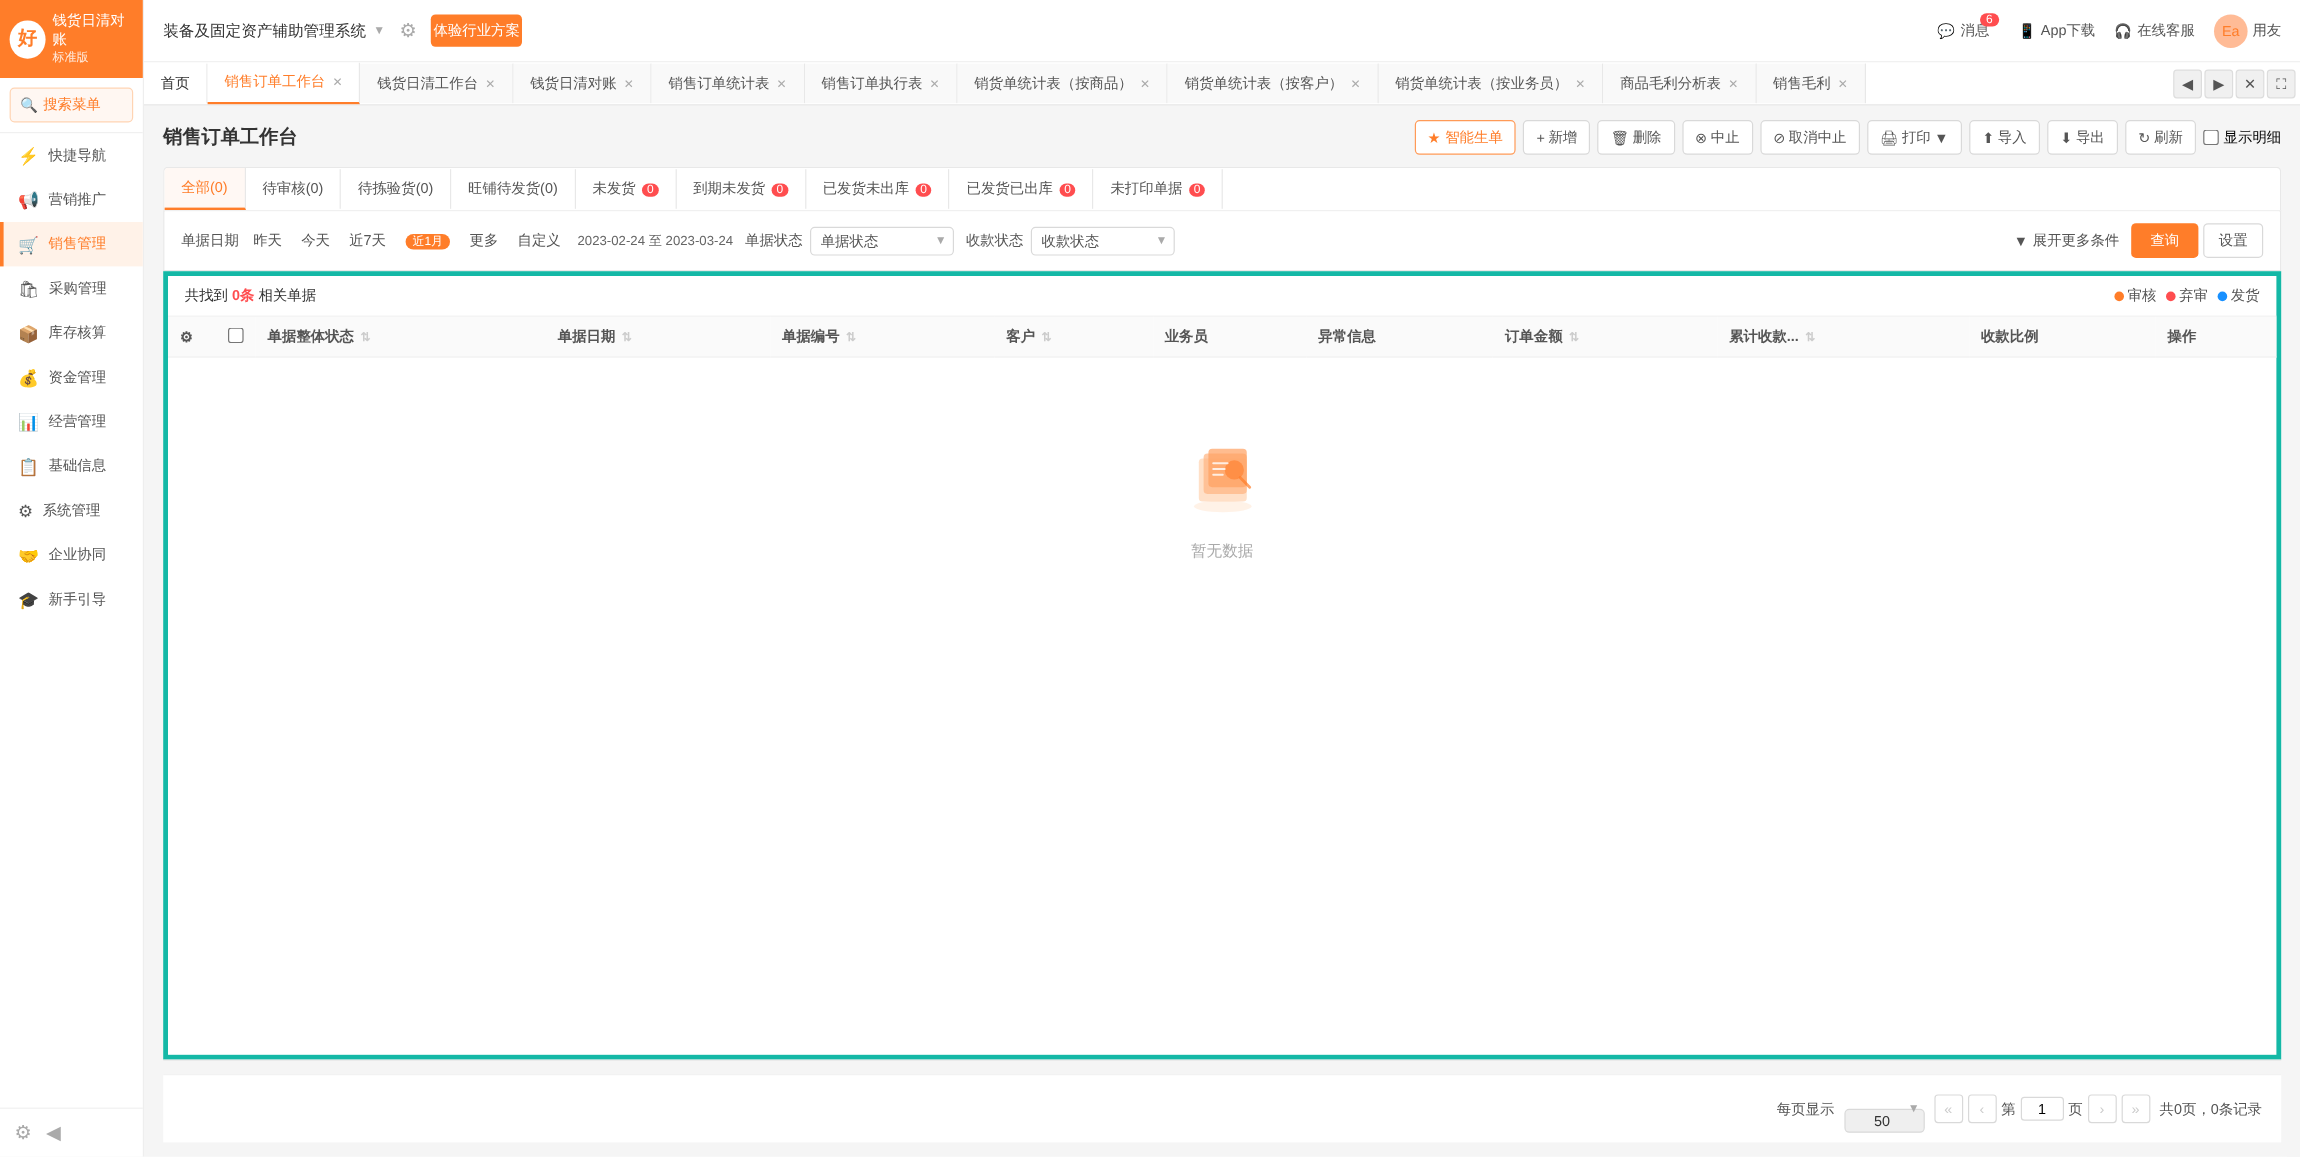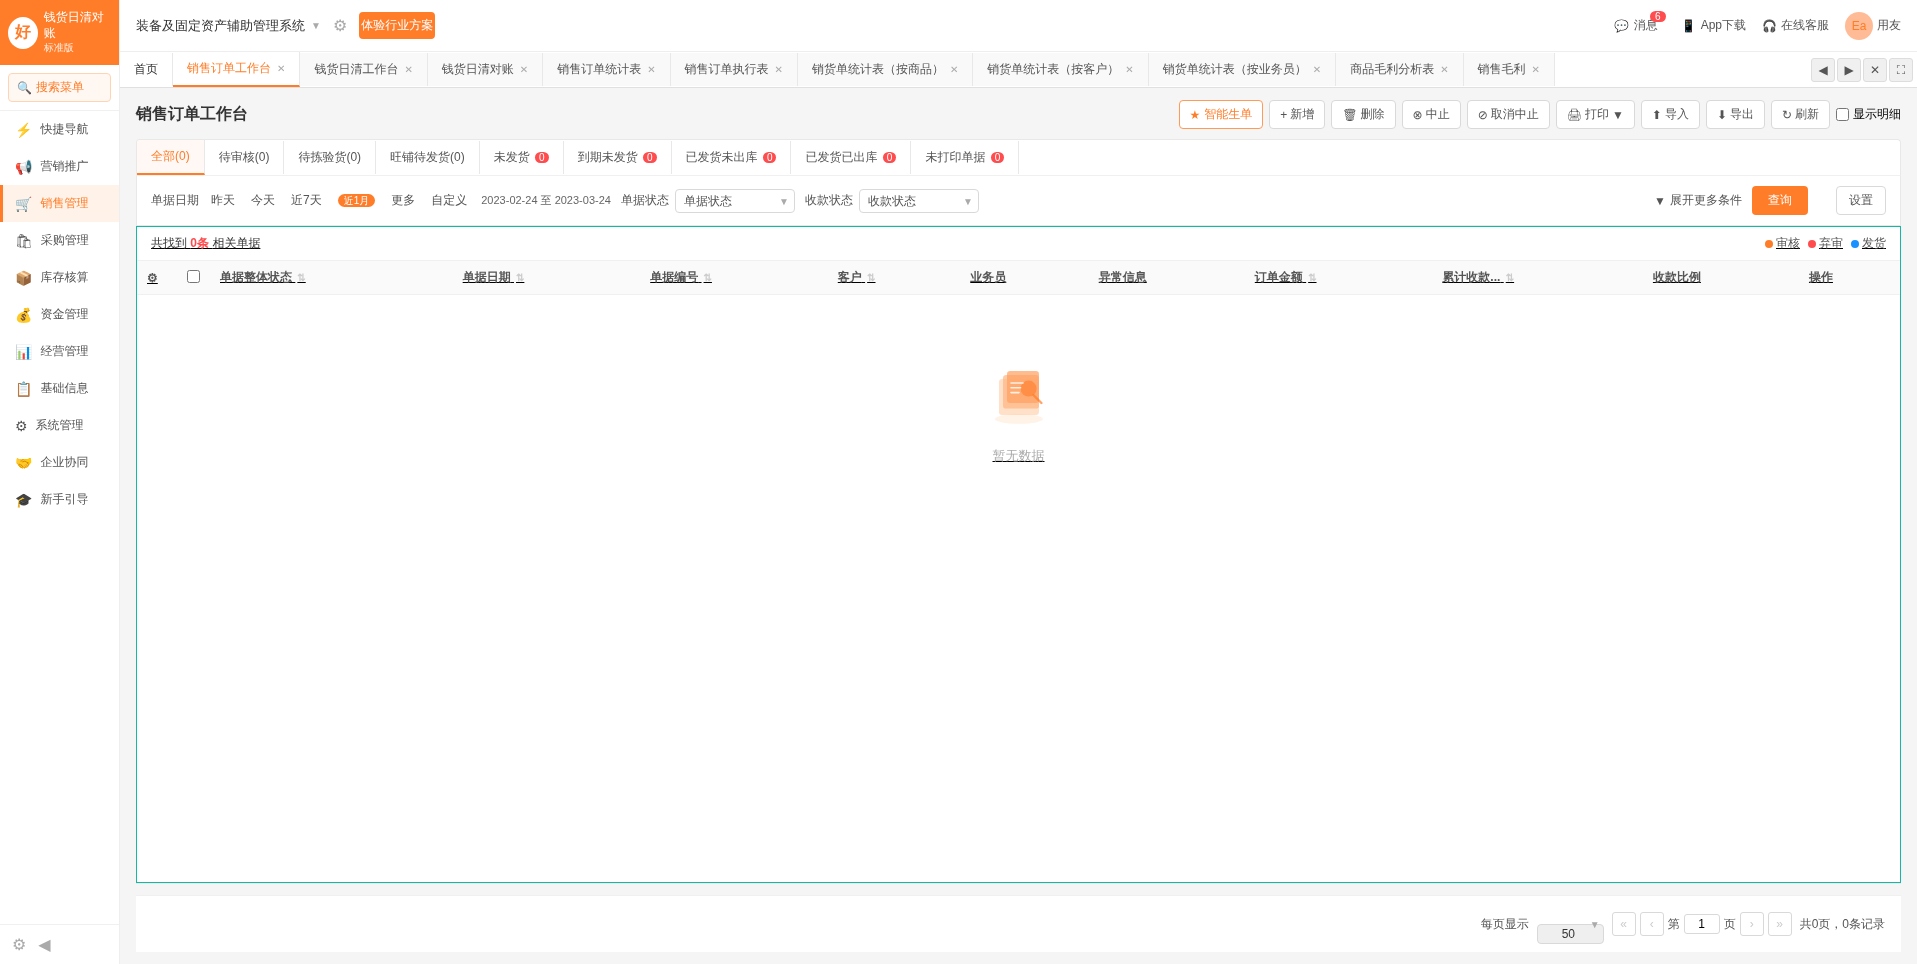--- a/index.html
+++ b/index.html
@@ -325,31 +325,29 @@
       font-size: 12px;
     }
     .btn-settings {
       background: #fff;
       border: 1px solid #d9d9d9;
       border-radius: 4px;
       padding: 5px 12px;
       color: #555;
       cursor: pointer;
       font-size: 12px;
-      margin-left: 24px;
     }
 
     
     .table-container {
       background: #fff;
-      border: 1px solid #14b8a6;
+      border: 4px solid #14b8a6;
       flex: 1;
       display: flex;
       flex-direction: column;
-      text-decoration: underline;
     }
     .table-toolbar {
       padding: 8px 14px;
       display: flex;
       align-items: center;
       justify-content: space-between;
       border-bottom: 1px solid #f0f0f0;
     }
     .table-count { font-size: 12px; color: #333; }
     .table-count-num { color: #ff4d4f; font-weight: bold; }

